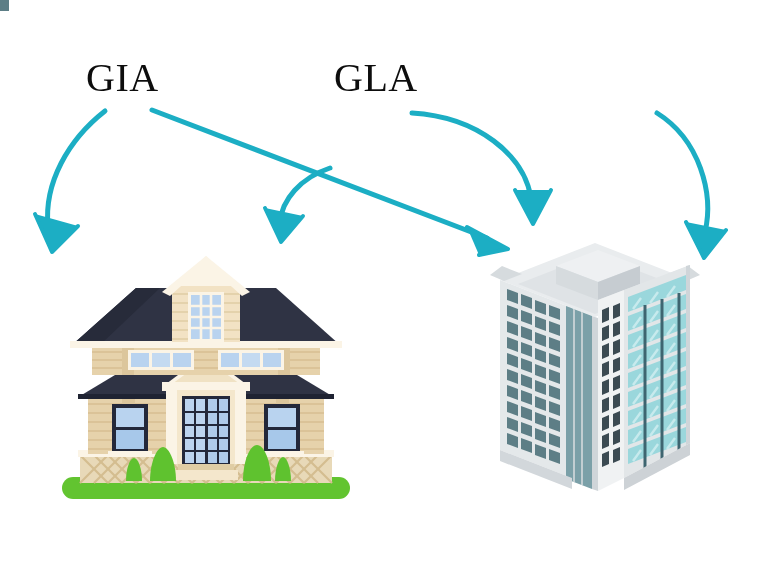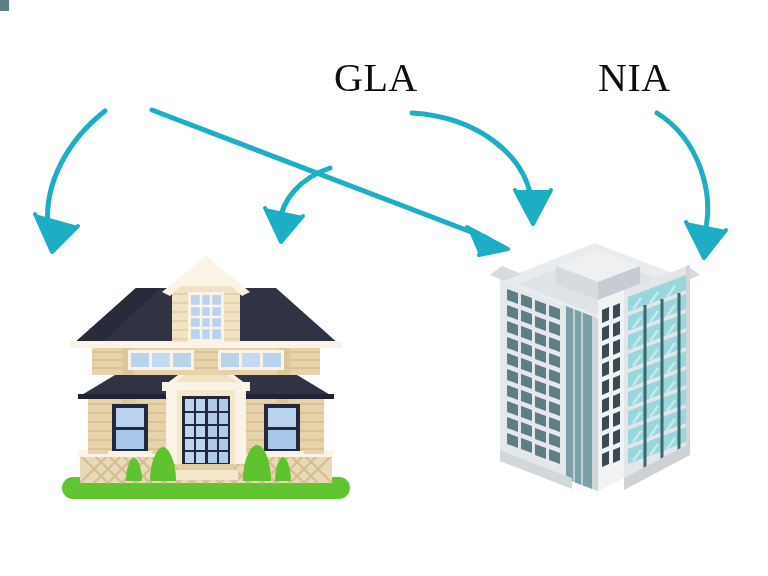--- a/index.html
+++ b/index.html
@@ -335,18 +335,18 @@
         <path d="M515 190 L533 224 L551 190" fill="#1CAEC4" stroke="#1CAEC4" stroke-width="4"></path>
       </g>
 
       <g stroke="#1CAEC4">
         <path d="M657 113 C 700 140, 714 194, 705 232"></path>
         <path d="M686 222 L704 258 L726 230" fill="#1CAEC4" stroke="#1CAEC4" stroke-width="4"></path>
       </g>
     </g>
   </svg>
 
+  <div class="label" id="label-gia" style="left: 86px; top: 58px;">GIA</div>
 
   <div class="label" id="label-gla" style="left: 334px; top: 58px; font-family: Liberation Serif, serif;">GLA</div>
 
-  <div class="label" id="label-nia" style="left: 598px; top: 58px;">NIA</div>
 
 </div>
 
 </body></html>

